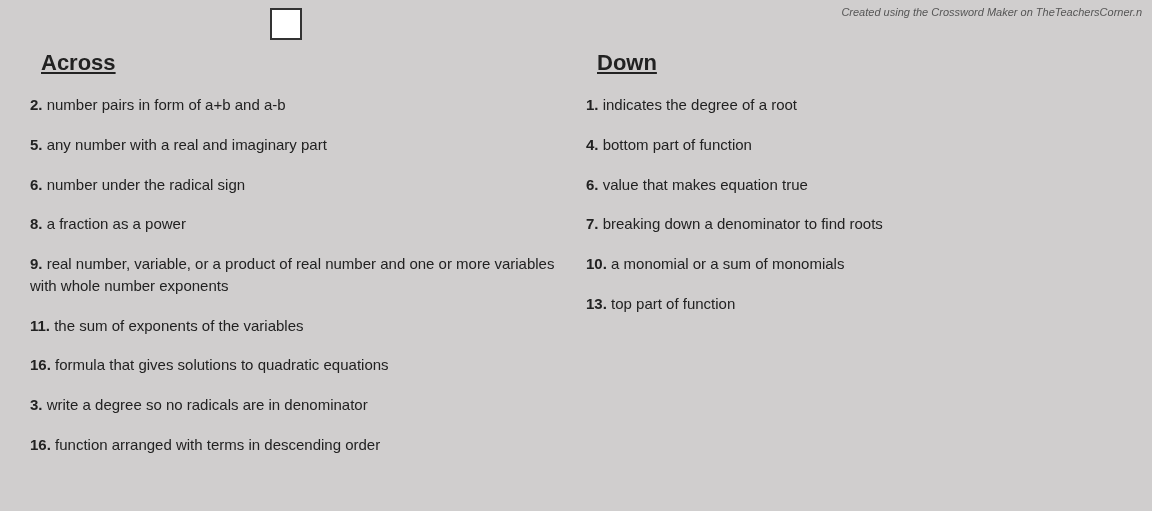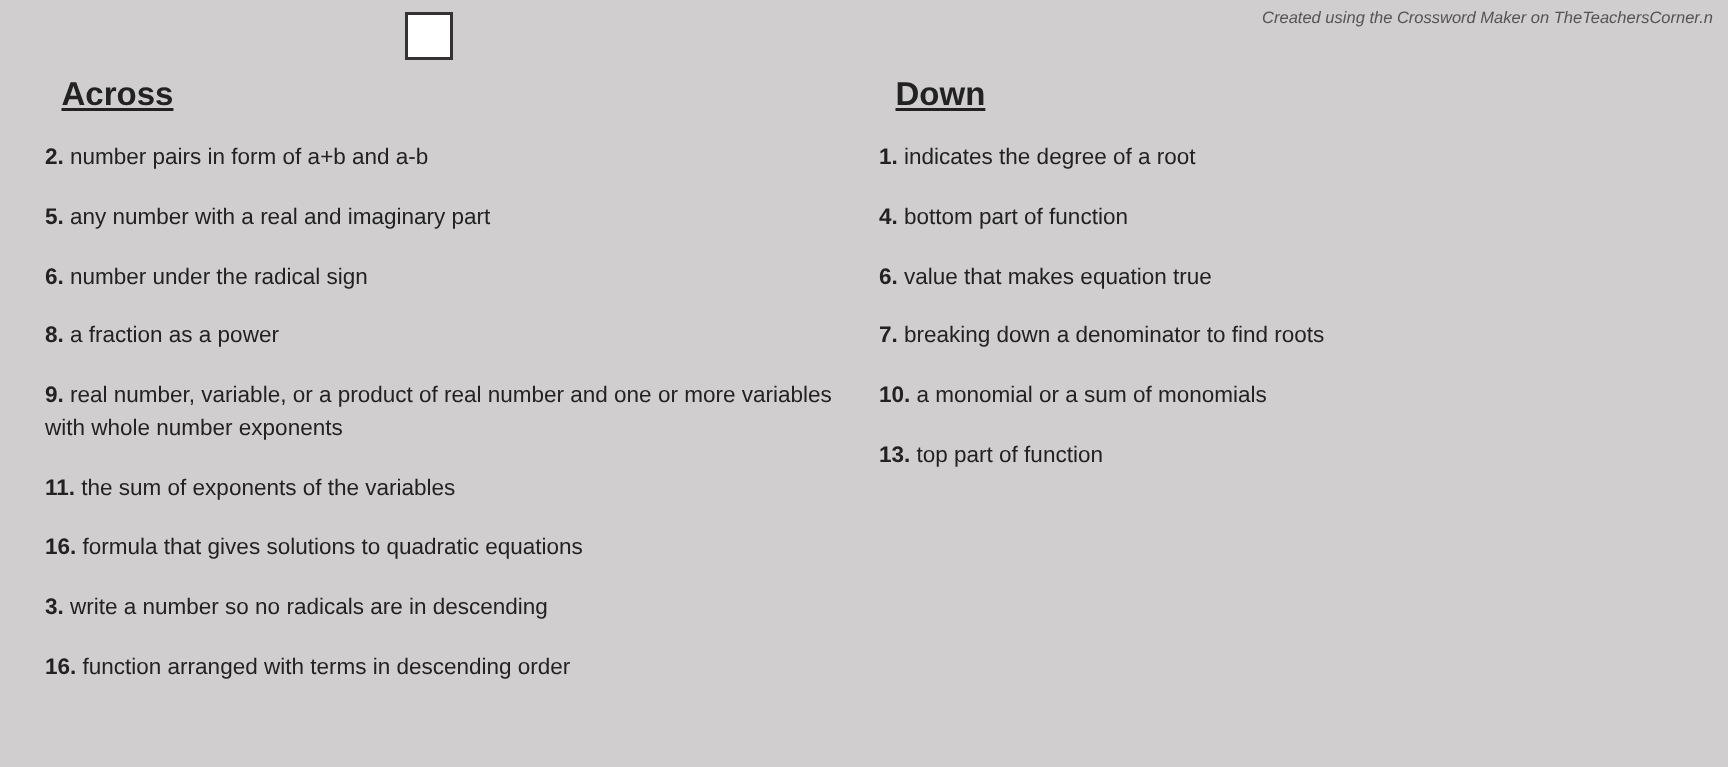--- a/index.html
+++ b/index.html
@@ -104,21 +104,21 @@
     <div class="clue-item">
       <span class="clue-number">11.</span>
       <span>the sum of exponents of the variables</span>
     </div>
     <div class="clue-item">
       <span class="clue-number">16.</span>
       <span>formula that gives solutions to quadratic equations</span>
     </div>
     <div class="clue-item">
       <span class="clue-number">3.</span>
-      <span>write a number so no radicals are in descending</span>
+      <span>write a degree so no radicals are in denominator</span>
     </div>
     <div class="clue-item">
       <span class="clue-number">16.</span>
       <span>function arranged with terms in descending order</span>
     </div>
   </div>
 
   <div class="column">
     <div class="column-title">Down</div>
 

